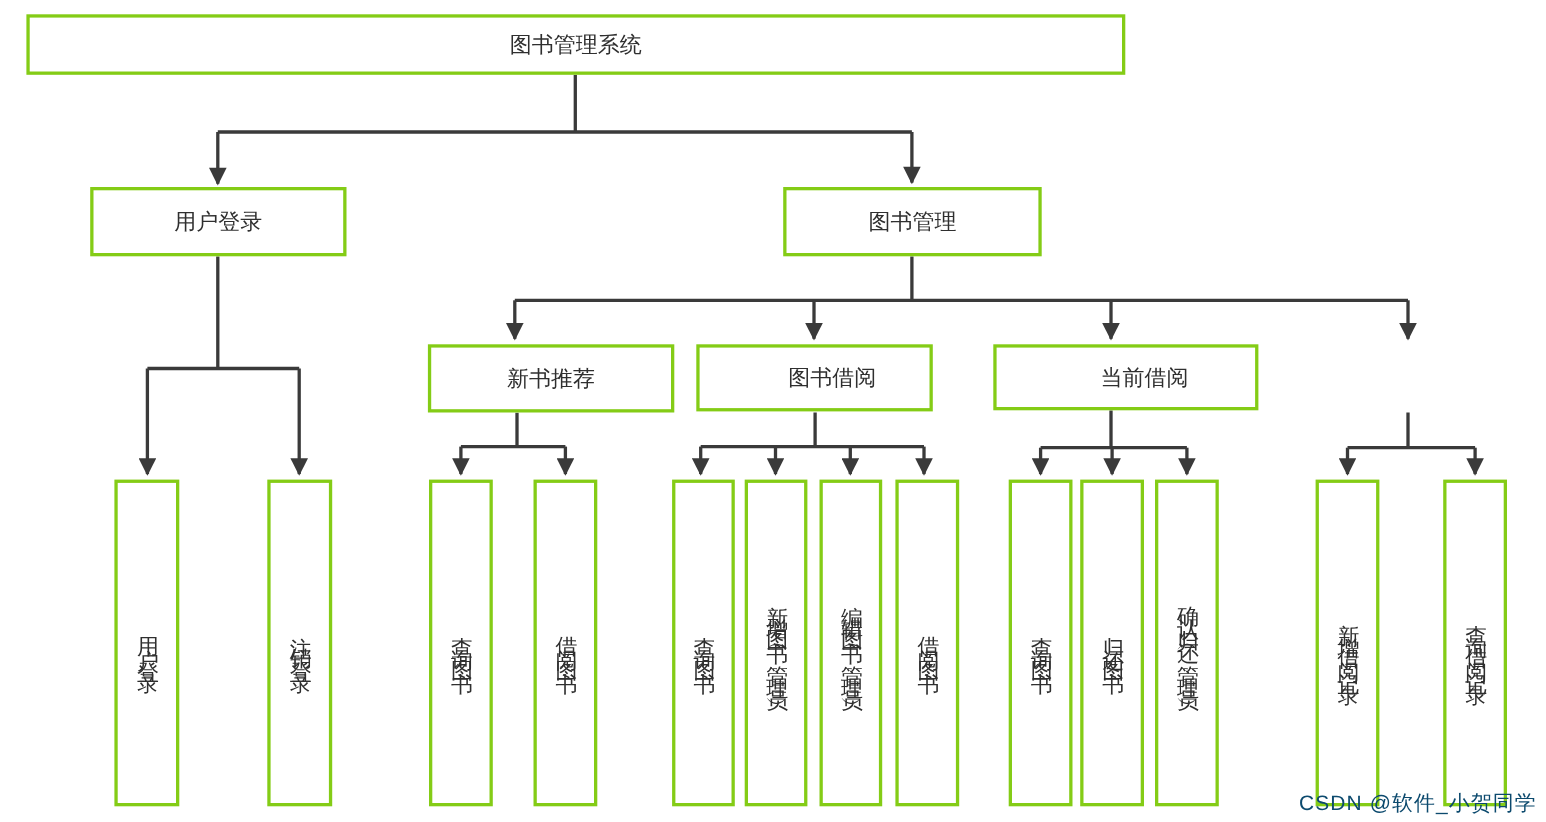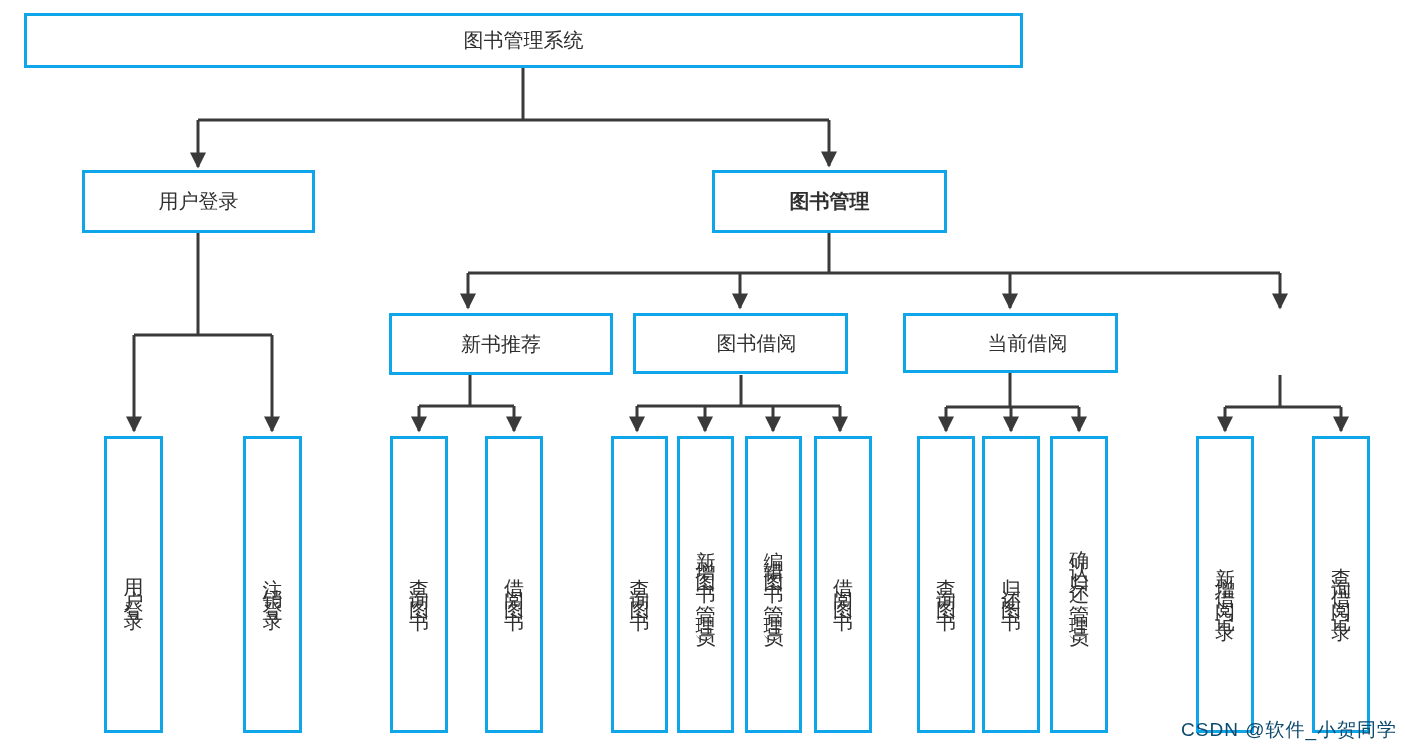--- a/index.html
+++ b/index.html
@@ -7,44 +7,44 @@
     position:relative;
     width:1405px;height:747px;
     background:#ffffff;
     font-family:"Liberation Sans","DejaVu Sans",sans-serif;
     overflow:hidden;
   }
   .wires{position:absolute;left:0;top:0;z-index:0;}
   .node{
     position:absolute;
     box-sizing:border-box;
-    border:3px solid #0ea5e9;
+    border:3px solid #84cc16;
     background:#ffffff;
     display:flex;align-items:center;justify-content:center;
     color:#2f2f2f;
     font-size:20px;
     z-index:1;
     text-align:center;
   }
   .vnode{
     writing-mode:vertical-rl;
     text-orientation:mixed;
     letter-spacing:11px;
     line-height:1.05;
     font-size:20px;
   }
   
   .n-root{left:24px;top:13px;width:999px;height:55px;}
   
   .n-user{left:82px;top:170px;width:233px;height:63px;}
-  .n-mgmt{left:712px;top:170px;width:235px;height:63px;font-weight:bold;}
+  .n-mgmt{left:712px;top:170px;width:235px;height:63px;}
   
   .n-new{left:363px;top:313px;width:224px;height:62px;margin-left:26px;}
   .n-bor{left:633px;top:313px;width:215px;height:61px;padding-left:32px;}
-  .n-cur{left:903px;top:313px;width:215px;height:60px;padding-left:34px;}
+  .n-cur{left:903px;top:313px;width:241px;height:60px;padding-left:34px;}
   .n-rec{left:1173px;top:312px;width:214px;height:63px;}
   
   .leaf{top:436px;height:297px;}
   .lf-user1{left:104px;width:59px;}
   .lf-user2{left:243px;width:59px;}
   .lf-nb1{left:390px;width:58px;}
   .lf-nb2{left:485px;width:58px;}
   .lf-bb1{left:611px;width:57px;}
   .lf-bb2{left:677px;width:57px;}
   .lf-bb3{left:745px;width:57px;}

